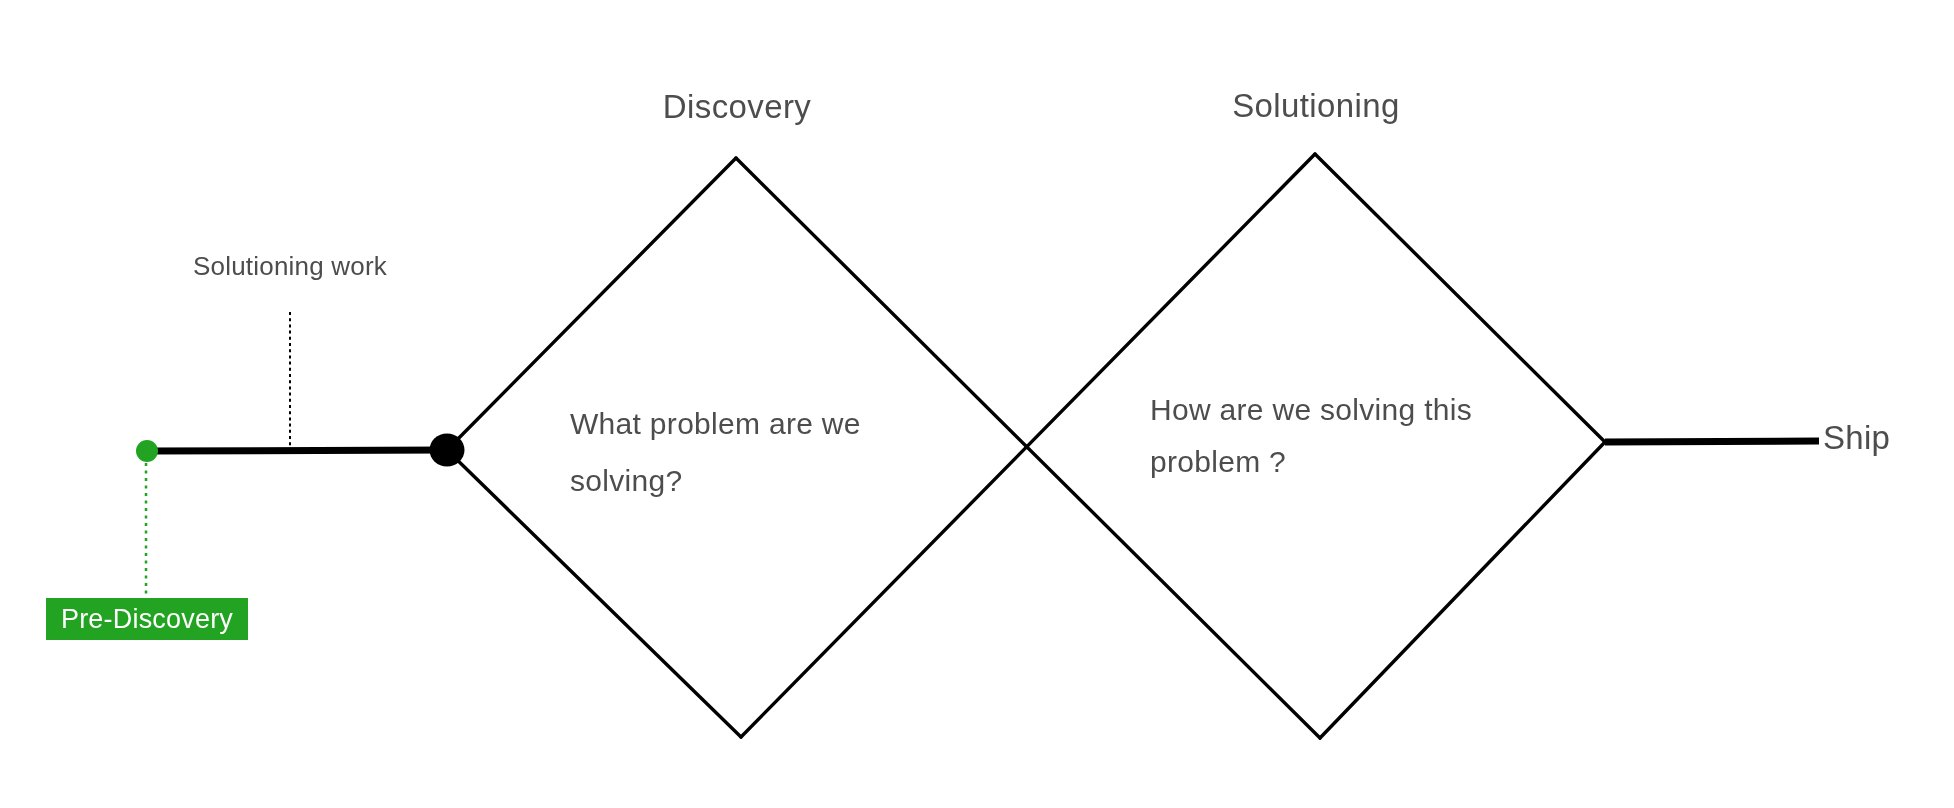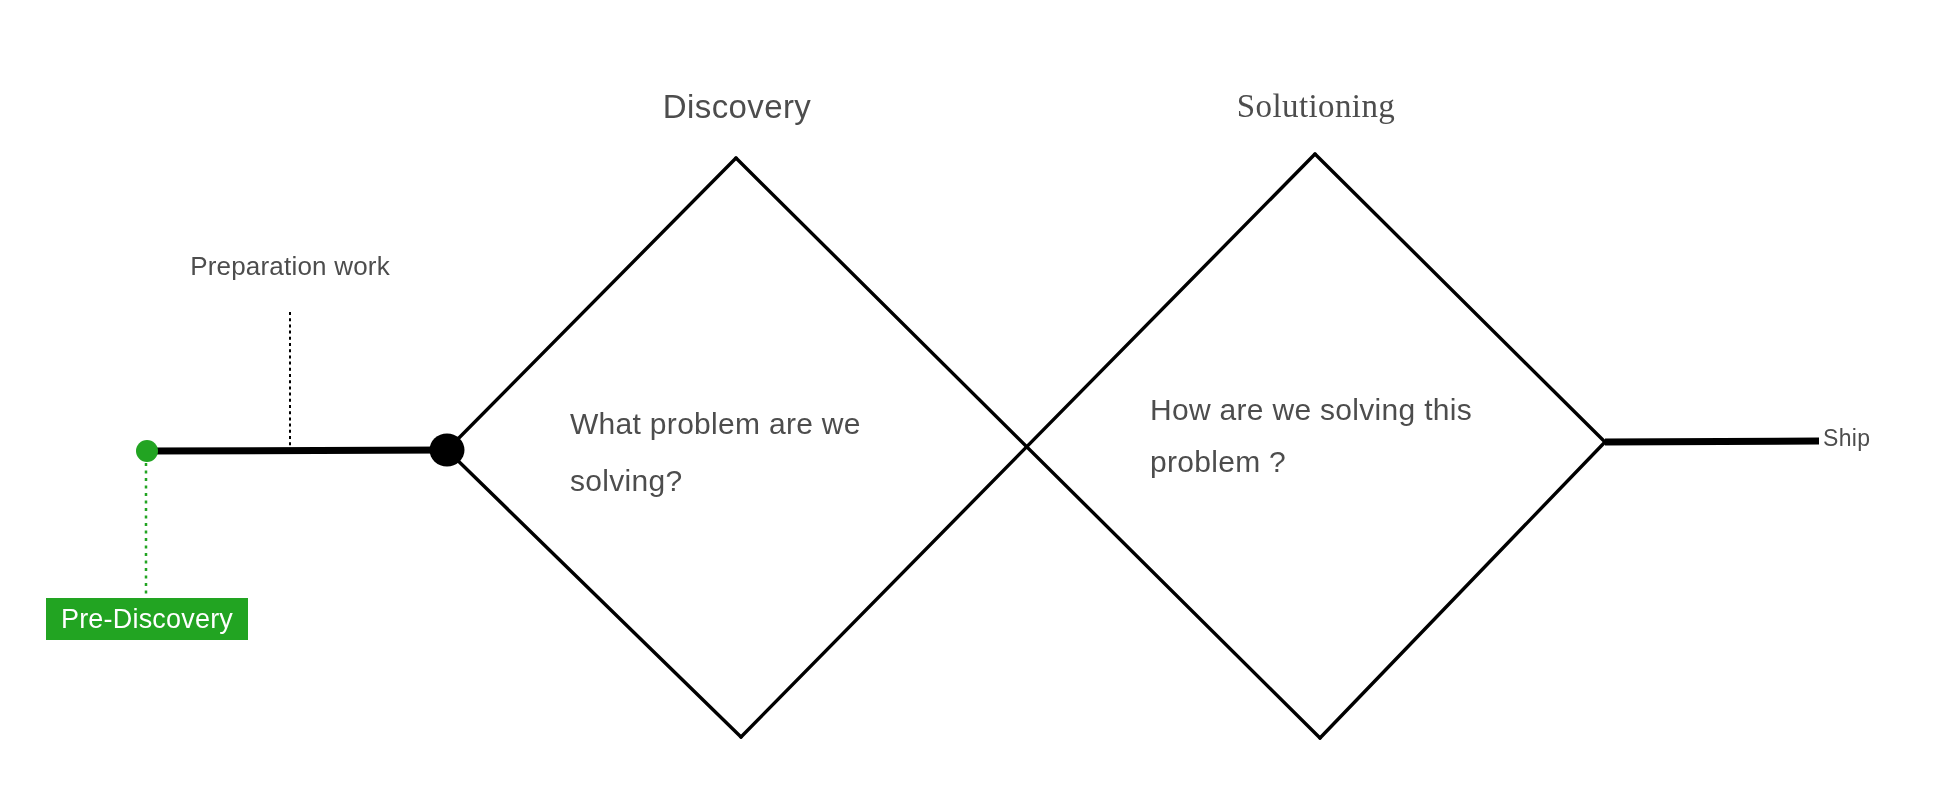--- a/index.html
+++ b/index.html
@@ -11,21 +11,21 @@
   }
   *{margin:0;padding:0;box-sizing:border-box;}
   html,body{width:1954px;height:808px;background:var(--canvas-bg);overflow:hidden;}
   body{font-family:"Liberation Sans","DejaVu Sans",sans-serif;position:relative;}
   .canvas{position:absolute;left:0;top:0;width:1954px;height:808px;background:var(--canvas-bg);}
   svg.shapes{position:absolute;left:0;top:0;width:1954px;height:808px;display:block;}
 
   .lbl{position:absolute;color:var(--text-gray);white-space:nowrap;}
   .stage-title{font-size:33px;line-height:36px;letter-spacing:0.4px;transform:translateX(-50%);}
   .prep-label{font-size:26px;line-height:30px;letter-spacing:0.2px;transform:translateX(-50%);}
-  .ship-label{font-size:23px;line-height:36px;letter-spacing:0.3px;}
+  .ship-label{font-size:33px;line-height:36px;letter-spacing:0.3px;}
   .question{position:absolute;color:var(--text-gray);font-size:30px;letter-spacing:0.3px;white-space:pre-line;}
   .q1{left:570px;top:395px;line-height:57px;}
   .q2{left:1150px;top:384px;line-height:52px;}
 
   .badge{
     position:absolute;left:46px;top:598px;width:202px;height:42px;
     background:var(--green);display:flex;align-items:center;justify-content:center;
   }
   .badge span{
     color:var(--badge-text);font-size:27px;font-weight:normal;letter-spacing:0.2px;white-space:nowrap;
@@ -60,23 +60,23 @@
 
     <line class="stroke-black" x1="1605" y1="442" x2="1819" y2="441" stroke-width="7"></line>
 
     <ellipse class="fill-green" cx="147" cy="451" rx="11" ry="11"></ellipse>
 
     <ellipse class="fill-black" cx="447" cy="450" rx="17.5" ry="16.5"></ellipse>
   </svg>
 
   <div class="lbl stage-title" style="left:737px;top:89px;">Discovery</div>
 
-  <div class="lbl stage-title" style="left:1316px;top:88px;font-family:Liberation Serif, serif;">Solutioning</div>
+  <div class="lbl stage-title" style="left:1316px;top:88px;">Solutioning</div>
 
-  <div class="lbl prep-label" style="left:290px;top:251px;">Preparation work</div>
+  <div class="lbl prep-label" style="left:290px;top:251px;">Solutioning work</div>
 
   <div class="question q2">How are we solving this
 problem ?</div>
 
   <div class="question q1">What problem are we
 solving?</div>
 
   <div class="lbl ship-label" style="left:1823px;top:420px;">Ship</div>
 
   <div class="badge">

